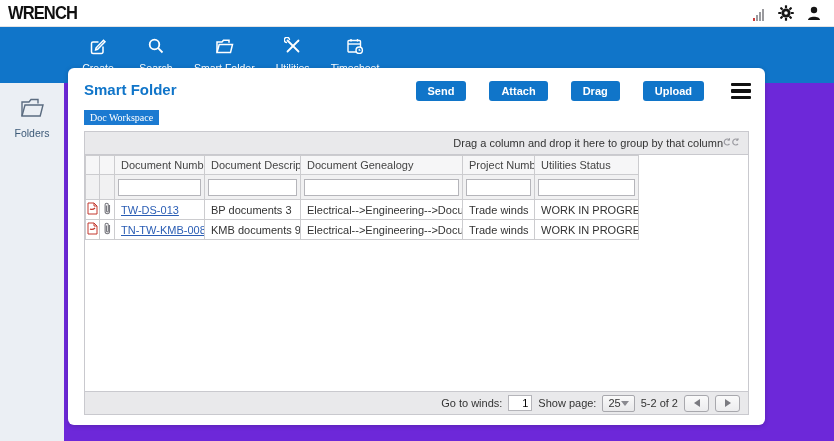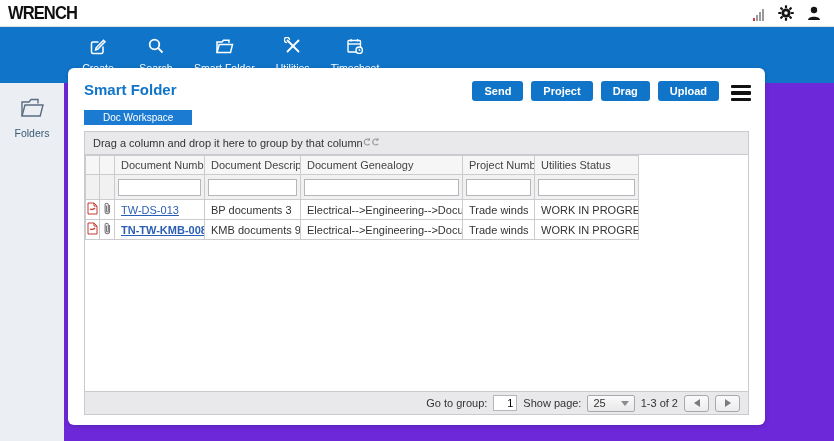--- a/index.html
+++ b/index.html
@@ -34,64 +34,64 @@
   .sidebar { position:absolute; top:83px; left:0; bottom:0; width:64px; background:#ebeff4; z-index:2; }
   .sidebar-item { margin-top:12px; display:flex; flex-direction:column; align-items:center; gap:4px; cursor:pointer; }
   .sidebar-item .slabel { font-size:10.5px; color:#3d5a78; }
   
   .panel {
     position:absolute; top:68px; left:68px; width:697px; height:357px;
     background:#ffffff; border-radius:6px; box-shadow:0 1px 5px rgba(0,0,0,.18); z-index:5;
   }
   .panel-head { display:flex; align-items:flex-start; justify-content:space-between; padding:13px 14px 0 16px; }
   .panel-title { font-size:15px; font-weight:bold; color:#1075c9; }
-  .actions { display:flex; align-items:flex-end; gap:8px; }
+  .actions { display:flex; align-items:center; gap:23px; }
   .btn {
     background:#1075c9; color:#fff; border:none; border-radius:3px;
     font-family:"Liberation Sans",sans-serif; font-size:11px; font-weight:bold;
     padding:4px 12px; cursor:pointer; line-height:12px;
   }
   .hamburger { width:20px; display:flex; flex-direction:column; gap:3px; margin-left:4px; cursor:pointer; }
   .hamburger i { display:block; height:3.5px; background:#111; border-radius:1px; }
   .workspace-tab {
     display:inline-block; margin:9px 0 0 16px; background:#1b7ad1; color:#fff;
-    font-size:10px; padding:2px 19px; cursor:pointer;
+    font-size:10px; padding:2px 6px; cursor:pointer;font-family:Liberation Serif, serif;
   }
   
   .grid {
     margin:6px 16px 0 16px; width:665px; height:284px;
     border:1px solid #c9c9ce; display:flex; flex-direction:column; background:#fff;
   }
   .group-bar {
     background:#e9e9eb; border-bottom:1px solid #c9c9ce; padding:5px 8px;
-    font-size:11px; color:#333; display:flex; align-items:center; justify-content:flex-start;
+    font-size:11px; color:#333; display:flex; align-items:center; justify-content:flex-end;
   }
   table { border-collapse:collapse; font-size:11px; color:#333; table-layout:fixed; width:553px; }
   th, td { border:1px solid #cccccf; padding:2px 6px; text-align:left; overflow:hidden; white-space:nowrap; }
   th { background:#f6f6f7; font-weight:normal; color:#444; height:19px; }
   .col-ico { width:13px; padding:2px 1px; text-align:center; }
   .filter-row td { background:#f1f1f2; padding:3px 3px; height:25px; }
   .filter-row input {
     width:100%; height:17px; border:1px solid #b5b5ba; background:#fff;
     font-family:"Liberation Sans",sans-serif; font-size:11px; padding:0 3px;
   }
   .data-row td { background:#fff; height:20px; }
   .doclink { color:#2a5db4; text-decoration:underline; cursor:pointer; }
-  .doclink.bold { font-weight:bold; }
+  .doclink.bold { font-weight:normal; }
   .grid-footer {
     margin-top:auto; background:#e9e9eb; border-top:1px solid #c9c9ce;
     display:flex; align-items:center; justify-content:flex-end; gap:6px;
     padding:3px 8px; font-size:11px; color:#333; height:23px;
   }
   .page-input {
     width:24px; height:16px; border:1px solid #b5b5ba; font-size:11px;
     text-align:right; padding:0 3px; font-family:"Liberation Sans",sans-serif;
   }
   .rows-select {
-    display:inline-flex; align-items:center; gap:15px; border:1px solid #a8a8ad;
+    display:inline-flex; align-items:center; gap:0; border:1px solid #a8a8ad;
     border-radius:2px; background:linear-gradient(#fafafa,#e8e8ea);
     padding:1px 5px; height:17px; cursor:pointer;
   }
   .caret-down { width:0; height:0; border-left:4px solid transparent; border-right:4px solid transparent; border-top:5px solid #8a8a90; }
   .pg-btn {
     width:25px; height:17px; border:1px solid #a8a8ad; border-radius:3px;
     background:linear-gradient(#fafafa,#ececee); display:inline-flex;
     align-items:center; justify-content:center; cursor:pointer;
   }
   .tri-l { width:0; height:0; border-top:4px solid transparent; border-bottom:4px solid transparent; border-right:6px solid #7a7a80; }
@@ -203,21 +203,21 @@
       </span>
       <span class="slabel">Folders</span>
     </div>
   </aside>
 
   <main class="panel">
     <div class="panel-head">
       <h1 class="panel-title">Smart Folder</h1>
       <div class="actions">
         <button class="btn">Send</button>
-        <button class="btn">Project</button>
+        <button class="btn">Attach</button>
         <button class="btn">Drag</button>
         <button class="btn">Upload</button>
         <span class="hamburger">
             <i></i>
             <i></i>
             <i></i>
           </span>
       </div>
     </div>
 
@@ -302,28 +302,28 @@
             <td><a class="doclink bold">TN-TW-KMB-008</a></td>
             <td>KMB documents 9</td>
             <td>Electrical--&gt;Engineering--&gt;Documents</td>
             <td>Trade winds</td>
             <td>WORK IN PROGRESS</td>
           </tr>
         </tbody>
       </table>
 
       <div class="grid-footer">
-        <span>Go to group:</span>
+        <span>Go to winds:</span>
         <input class="page-input" value="1" style="">
         <span>Show page:</span>
         <span class="rows-select">
           <span>25</span>
           <span class="caret-down"></span>
         </span>
-        <span>1-3 of 2</span>
+        <span>5-2 of 2</span>
         <span class="pg-btn">
             <span class="tri-l"></span>
           </span>
         <span class="pg-btn">
             <span class="tri-r"></span>
           </span>
       </div>
     </div>
   </main>
 

